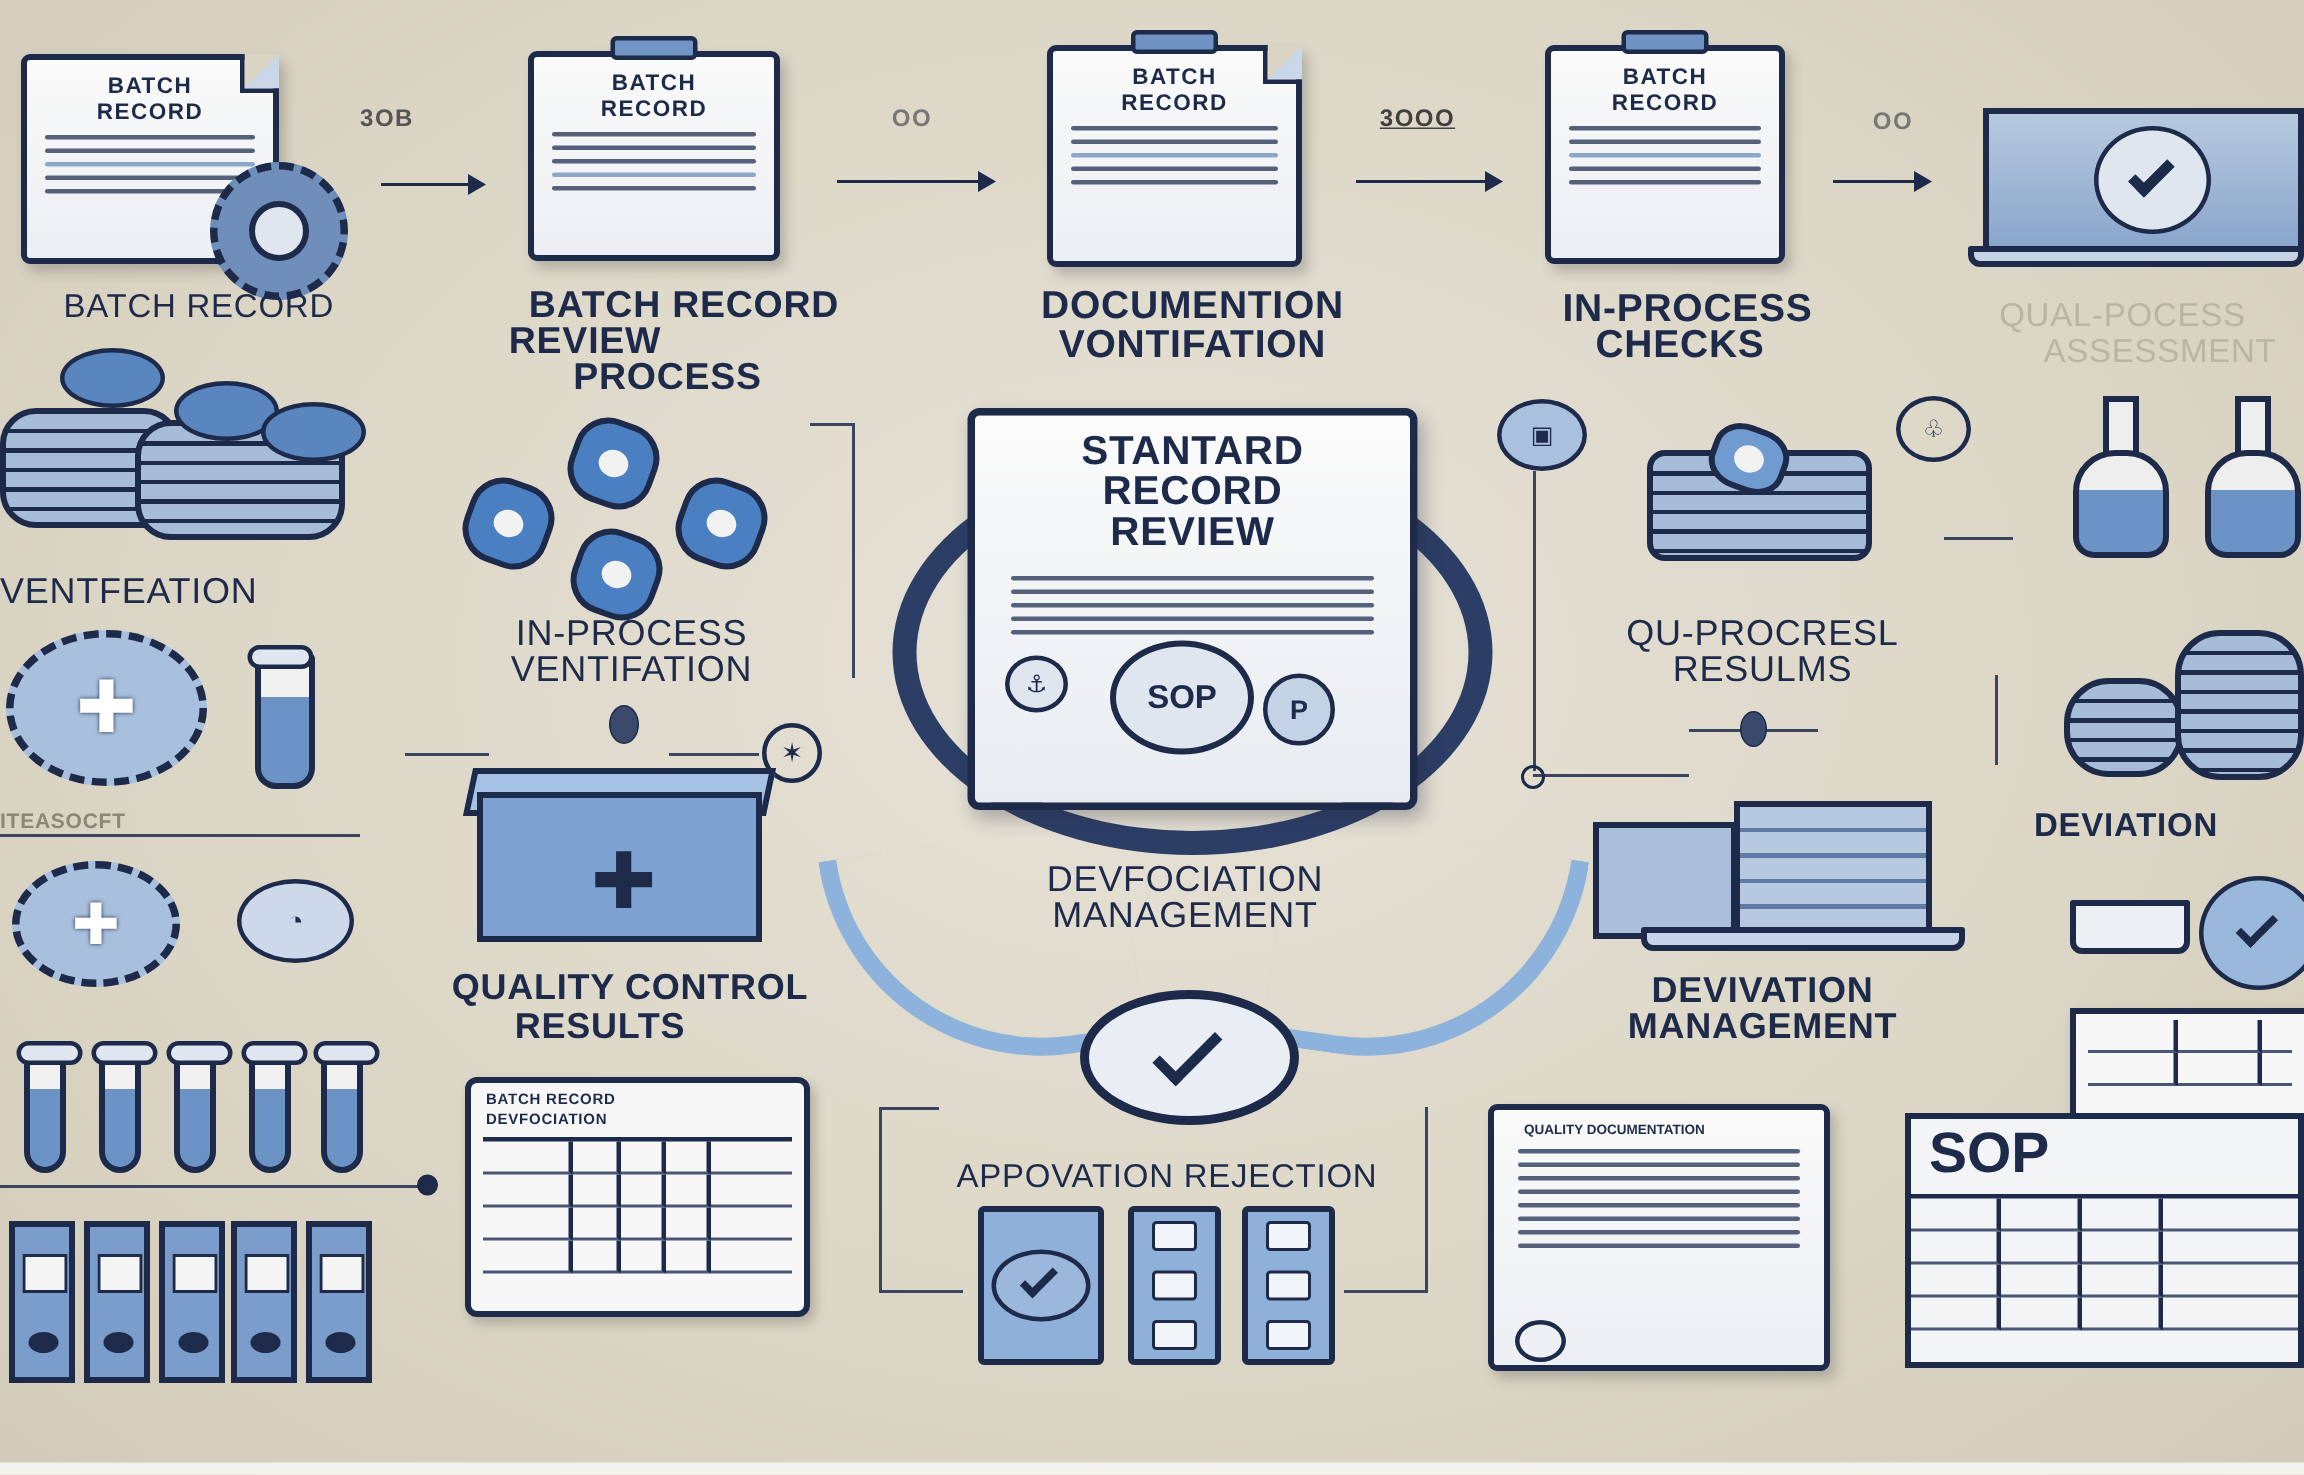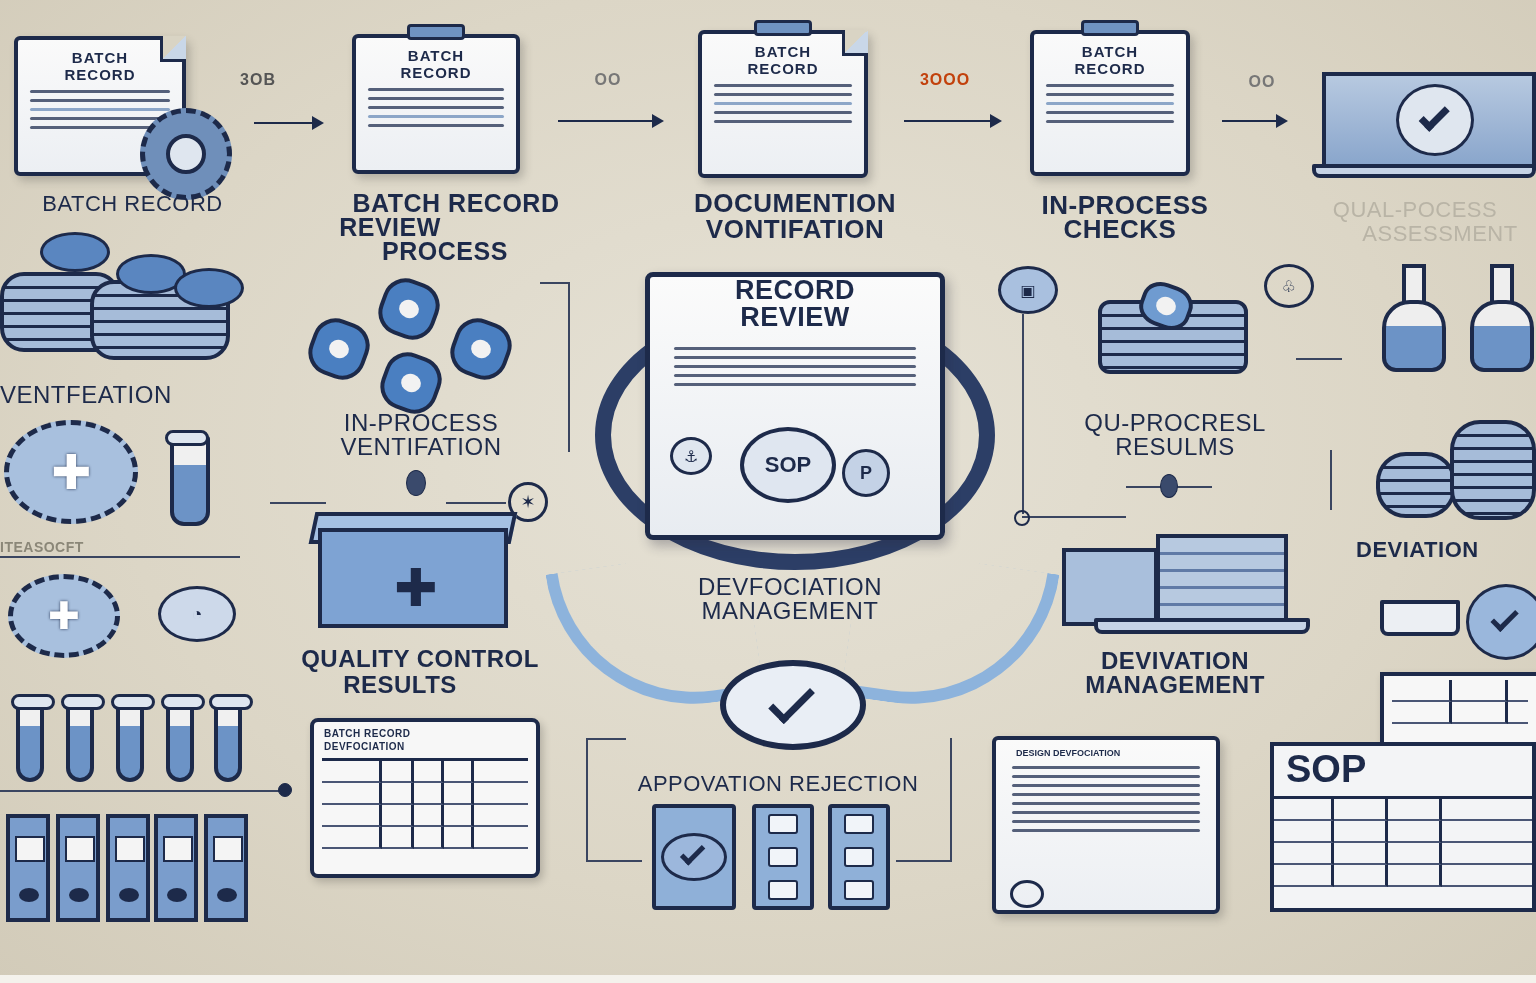--- a/index.html
+++ b/index.html
@@ -158,21 +158,21 @@
       <i></i>
       <i></i>
       <i class="blue"></i>
       <i></i>
       <i></i>
     </div>
 </div>
 <div class="label" style="left:630px;top:190px;width:330px;font-size:26px;">DOCUMENTION</div>
 <div class="label" style="left:660px;top:216px;width:270px;font-size:26px;">VONTIFATION</div>
 
-<div class="label small" style="left:905px;top:72px;width:80px;font-size:16px;color:#c2410c;">3OOO</div>
+<div class="label small" style="left:905px;top:72px;width:80px;font-size:16px;color:#404040;text-decoration:underline;">3OOO</div>
 <div class="arrow" style="left:904px;top:120px;width:88px;"></div>
 
 <div class="doc" style="left:1030px;top:30px;width:160px;height:146px;">
   <div class="clip"></div>
   <div class="title">BATCH</div>
   <div class="title" style="margin-top:2px">RECORD</div>
   <div class="lines">
       <i></i>
       <i></i>
       <i class="blue"></i>
@@ -282,20 +282,21 @@
     <div></div>
       <div></div>
       <div></div>
       <div></div>
       <div style="border-right:none"></div>
   </div>
 </div>
 
 <div class="center-ring"></div>
 <div class="center-card">
+  <div class="title">STANTARD</div>
   <div class="title" style="margin-top:0">RECORD</div>
   <div class="title" style="margin-top:0">REVIEW</div>
   <div class="lines" style="margin:16px 24px;">
       <i></i>
       <i></i>
       <i></i>
       <i></i>
       <i></i>
     </div>
   <div class="mini-circle" style="left:20px;top:160px;width:42px;height:38px;background:#dfe6ef;font-size:16px;">⚓</div>
@@ -354,21 +355,21 @@
 <div class="circle" style="left:1160px;top:474px;width:18px;height:24px;background:#3a4a6c;border-width:1px;"></div>
 
 <div class="laptop-screen" style="left:1062px;top:548px;width:96px;height:78px;"></div>
 <div class="laptop-screen" style="left:1156px;top:534px;width:132px;height:92px;background:repeating-linear-gradient(#b7c9e0 0 14px,#607aa6 14px 17px);"></div>
 <div class="laptop-base" style="left:1094px;top:618px;width:216px;height:16px;"></div>
 
 <div class="label" style="left:1040px;top:648px;width:270px;font-size:24px;">DEVIVATION</div>
 <div class="label" style="left:1040px;top:672px;width:270px;font-size:24px;">MANAGEMENT</div>
 
 <div class="doc" style="left:992px;top:736px;width:228px;height:178px;">
-  <div class="th" style="font-size:9px;font-weight:bold;padding:8px 20px 2px;">DESIGN DEVFOCIATION</div>
+  <div class="th" style="font-size:9px;font-weight:bold;padding:8px 20px 2px;">QUALITY DOCUMENTATION</div>
   <div class="lines" style="margin:6px 16px;">
       <i></i>
       <i></i>
       <i></i>
       <i></i>
       <i></i>
       <i></i>
       <i></i>
       <i></i>
     </div>

